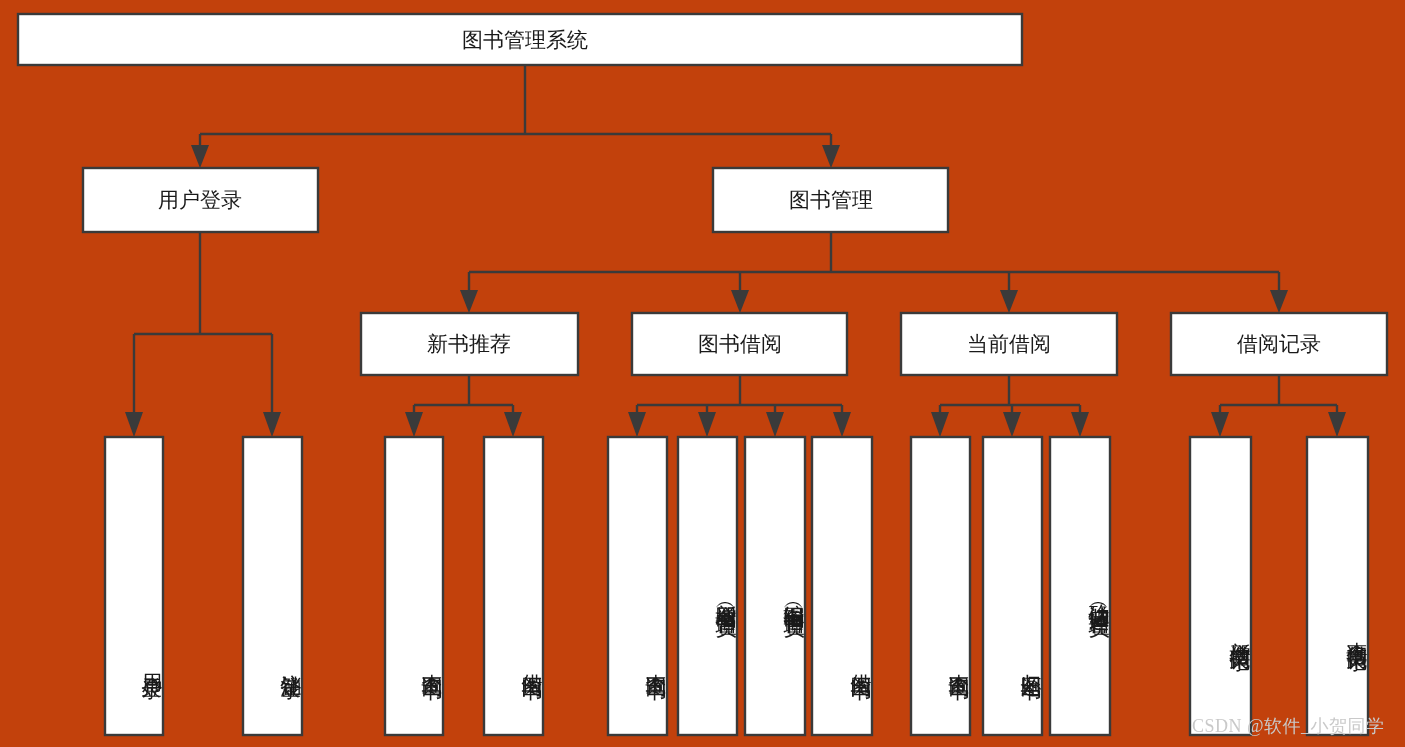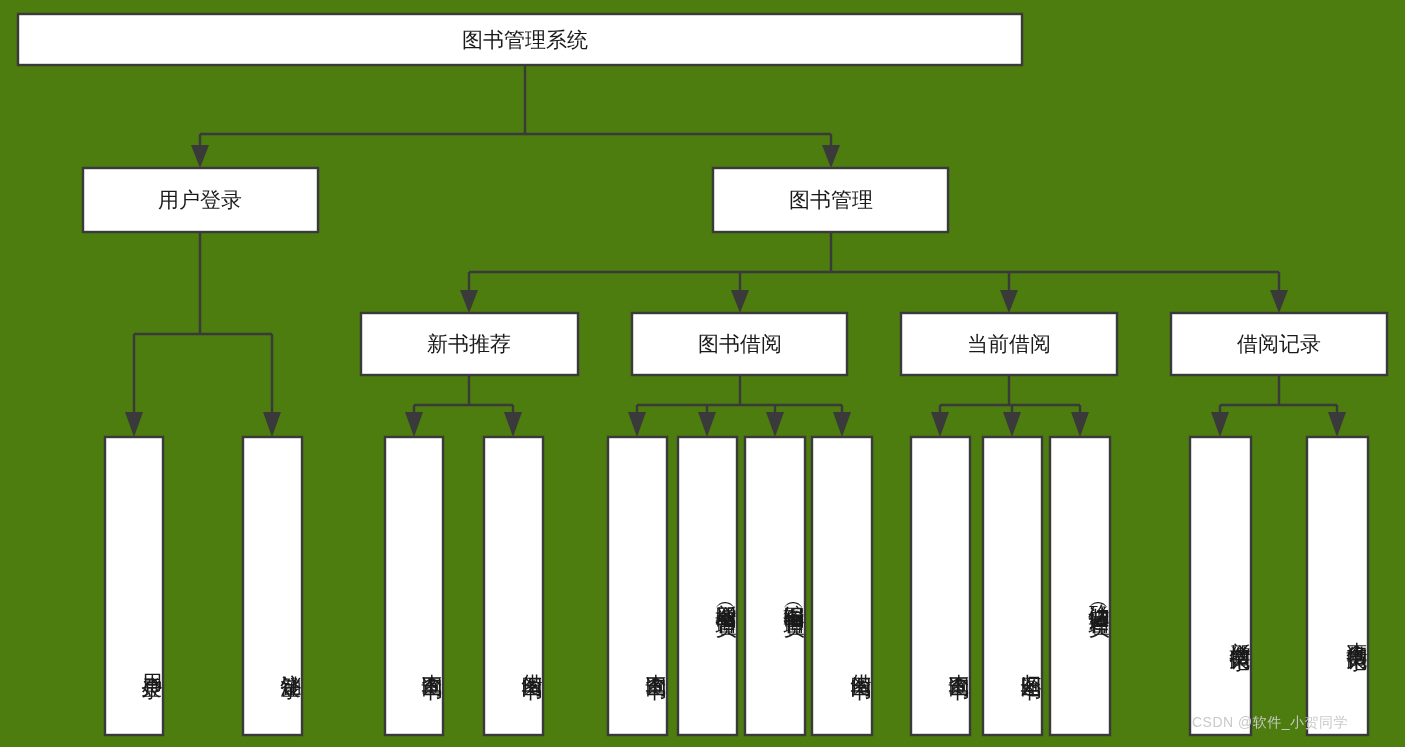--- a/index.html
+++ b/index.html
@@ -7,21 +7,21 @@
     padding: 0;
     background: #ffffff;
   }
   body {
     font-family: "Liberation Sans", "DejaVu Sans", sans-serif;
   }
   #canvas {
     position: relative;
     width: 1405px;
     height: 747px;
-    background: #4d7c0f;
+    background: #c2410c;
     overflow: hidden;
   }
   #diagram-svg {
     position: absolute;
     left: 0;
     top: 0;
     width: 1405px;
     height: 747px;
   }
   .node-box {
@@ -56,22 +56,22 @@
     font-family: "Liberation Sans", "DejaVu Sans", sans-serif;
     font-size: 21px;
     line-height: 1;
     color: #1a1a1a;
     letter-spacing: 2px;
     white-space: nowrap;
     pointer-events: none;
   }
   .watermark {
     position: absolute;
-    font-family: Liberation Sans, sans-serif;
-    font-size: 14px;
+    font-family: Liberation Serif, serif;
+    font-size: 18px;
     color: #c9c9c9;
     white-space: nowrap;
     letter-spacing: 0.5px;
   }
 </style>
 </head>
 <body>
 
 <div id="canvas">
 

